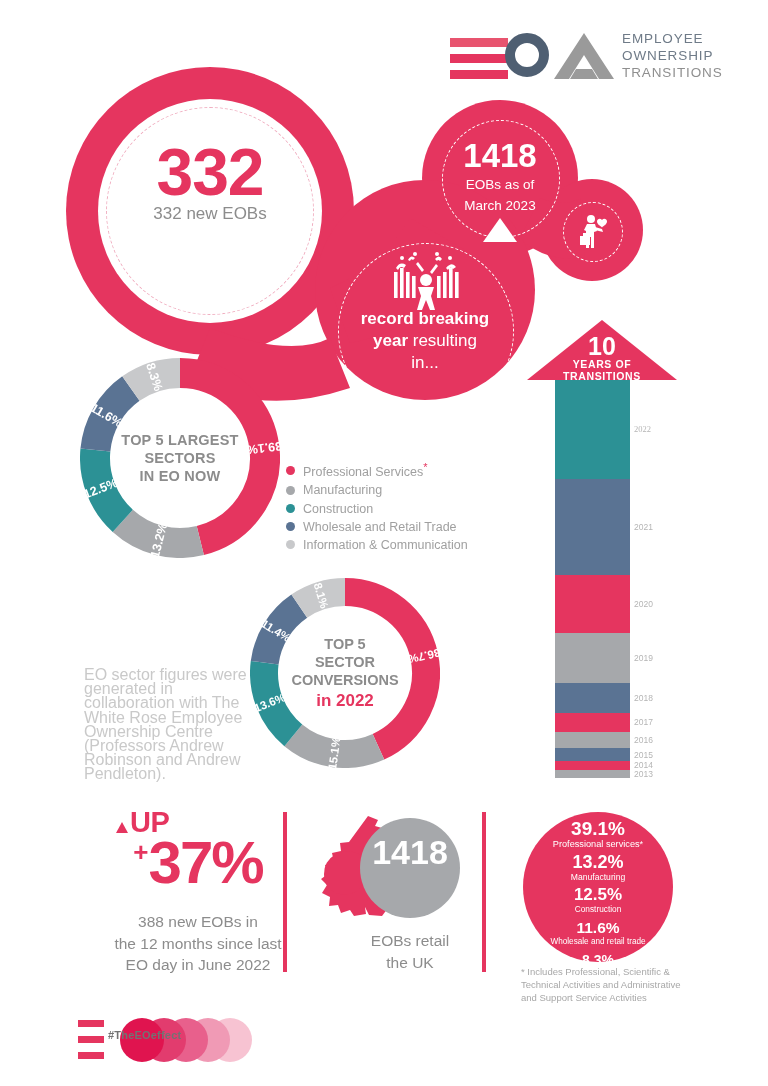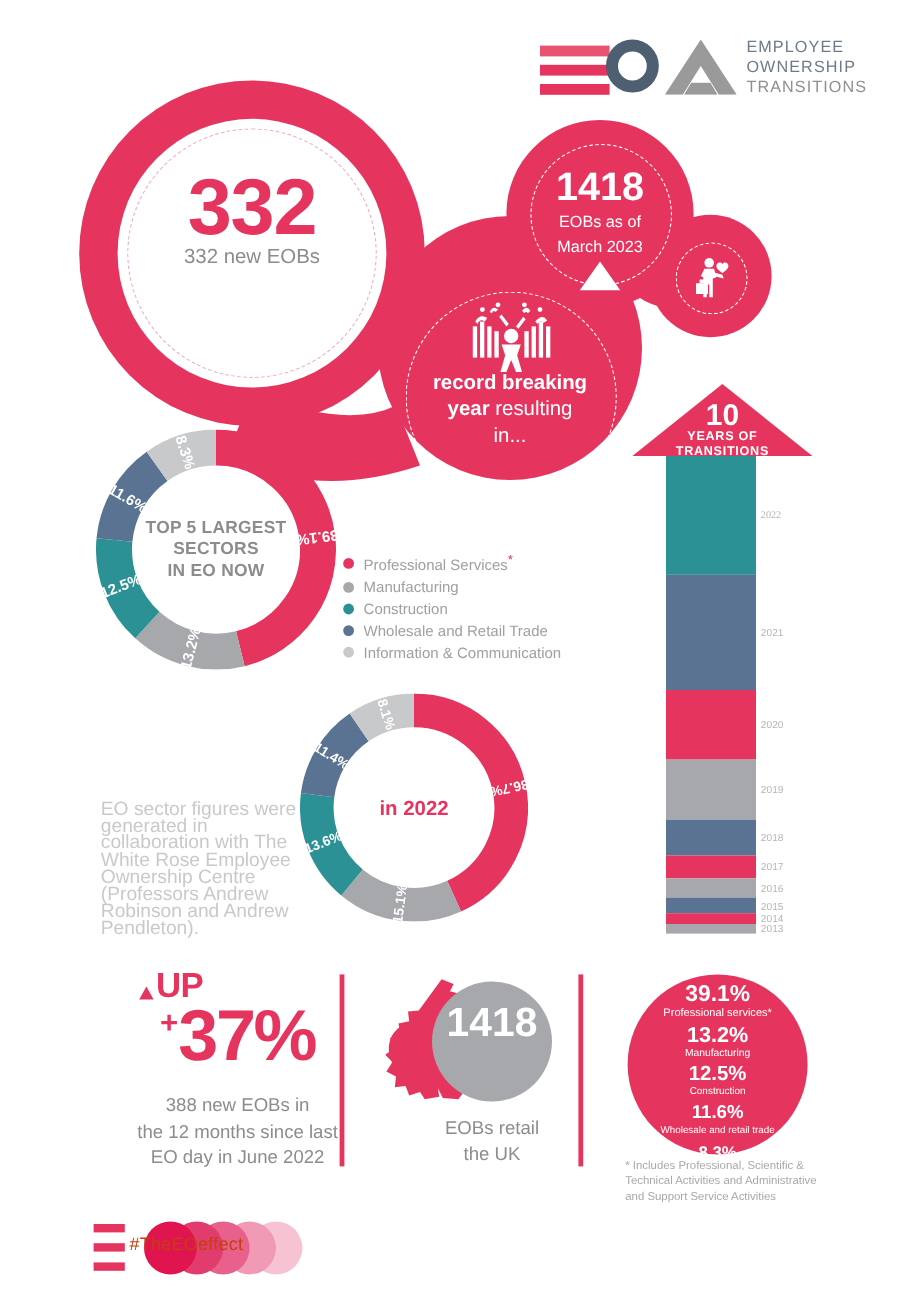--- a/index.html
+++ b/index.html
@@ -105,22 +105,22 @@
      border-radius:50%; background:#e5355f; }
   .pie-list { left:523px; top:818px; width:150px; text-align:center; color:#fff; }
   .pie-list .pct { font-weight:bold; }
   .pie-note { left:521px; top:965px; width:170px; font-size:9.5px;
      color:#a8a8a8; line-height:13px; }
 
   
   #hash { left:78px; top:1016px; width:200px; height:48px; }
   #hash .hbar { position:absolute; left:0; width:26px; height:7px; background:#e5355f; }
   #hash .hcirc { position:absolute; border-radius:50%; top:2px; width:44px; height:44px; }
-  #hash .htxt { position:absolute; left:30px; top:13px; font-size:15px;
-     font-weight:normal; color:#c2410c; letter-spacing:.2px; }
+  #hash .htxt { position:absolute; left:30px; top:13px; font-size:11px;
+     font-weight:bold; color:#737373; letter-spacing:.2px; }
 </style>
 </head>
 <body>
 
 <div id="logo" class="abs">
   <div class="bars">
       <i></i>
       <i></i>
       <i></i>
     </div>
@@ -298,20 +298,25 @@
       </g>
     <g id="d2-labels">
         <text x="174.17343115017644" y="77.89538658992049" text-anchor="middle" dominant-baseline="central" fill="#ffffff" font-size="11.5" font-weight="bold" font-family="&quot;Liberation Sans&quot;, sans-serif" transform="rotate(167.80918727915196 174.17343115017644 77.89538658992049)">36.7%</text>
         <text x="84.24167955343165" y="175.2823675608097" text-anchor="middle" dominant-baseline="central" fill="#ffffff" font-size="11.5" font-weight="bold" font-family="&quot;Liberation Sans&quot;, sans-serif" transform="rotate(277.63250883392226 84.24167955343165 175.2823675608097)">15.1%</text>
         <text x="19.646250971756686" y="124.71216093434674" text-anchor="middle" dominant-baseline="central" fill="#ffffff" font-size="11.5" font-weight="bold" font-family="&quot;Liberation Sans&quot;, sans-serif" transform="rotate(338.48056537102474 19.646250971756686 124.71216093434674)">13.6%</text>
         <text x="25.924403791498804" y="52.696784892397424" text-anchor="middle" dominant-baseline="central" fill="#ffffff" font-size="11.5" font-weight="bold" font-family="&quot;Liberation Sans&quot;, sans-serif" transform="rotate(391.4840989399293 25.924403791498804 52.696784892397424)">11.4%</text>
         <text x="71.08391823182211" y="17.611234453198378" text-anchor="middle" dominant-baseline="central" fill="#ffffff" font-size="11.5" font-weight="bold" font-family="&quot;Liberation Sans&quot;, sans-serif" transform="rotate(432.8268551236749 71.08391823182211 17.611234453198378)">8.1%</text>
       </g>
   </svg>
   <div class="donut-center">
+    <div class="d2-title">
+      <div>TOP 5</div>
+      <div>SECTOR</div>
+      <div>CONVERSIONS</div>
+    </div>
     <div class="d2-sub">in 2022</div>
   </div>
 </div>
 
 <div class="credit abs">EO sector figures were generated in collaboration with The White Rose Employee Ownership Centre (Professors Andrew Robinson and Andrew Pendleton).</div>
 
 <div class="abs vrule" style="left:283px;top:812px;height:160px;"></div>
 <div class="abs vrule" style="left:482px;top:812px;height:160px;"></div>
 
 <div class="abs up-tri"></div>

